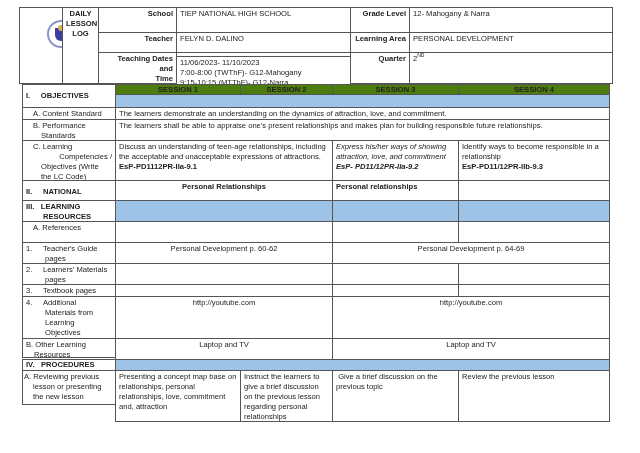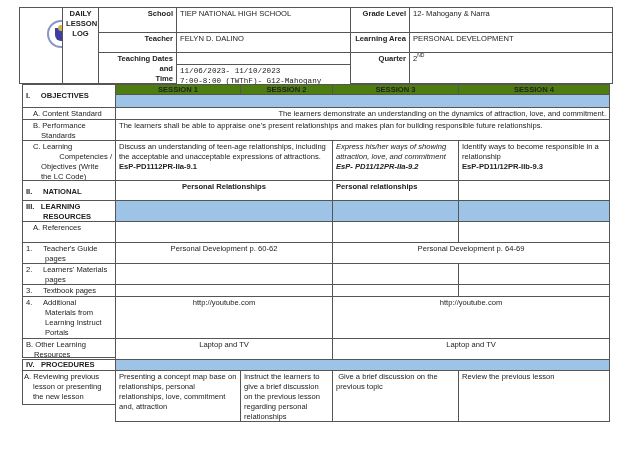--- a/index.html
+++ b/index.html
@@ -34,21 +34,21 @@
   </div>
 
   <div class="cell b r" style="left:98px;top:7px;width:79px;height:26px;">School</div>
   <div class="cell" style="left:176px;top:7px;width:175px;height:26px;">TIEP NATIONAL HIGH SCHOOL</div>
   <div class="cell b r" style="left:98px;top:32px;width:79px;height:21px;padding-top:1px;">Teacher</div>
   <div class="cell" style="left:176px;top:32px;width:175px;height:21px;">FELYN D. DALINO</div>
   <div class="cell b r" style="left:98px;top:52px;width:79px;height:32px;">
     <div>Teaching Dates and</div>
     <div>Time</div>
   </div>
-  <div class="cell" style="left:176px;top:64px;width:204px;height:32px;font-family:Liberation Mono, monospace;">
+  <div class="cell" style="left:176px;top:56px;width:204px;height:32px;">
     <div>11/06/2023- 11/10/2023</div>
     <div>7:00-8:00 (TWThF)- G12-Mahogany</div>
     <div>9:15-10:15 (MTThF)- G12-Narra</div>
   </div>
 
   <div class="cell b r" style="left:350px;top:7px;width:60px;height:26px;">Grade Level</div>
   <div class="cell" style="left:409px;top:7px;width:204px;height:26px;">12- Mahogany &amp; Narra</div>
   <div class="cell b r" style="left:350px;top:32px;width:60px;height:21px;">Learning Area</div>
   <div class="cell" style="left:409px;top:32px;width:204px;height:21px;">PERSONAL DEVELOPMENT</div>
   <div class="cell b r" style="left:350px;top:52px;width:60px;height:32px;">Quarter</div>
@@ -60,21 +60,21 @@
   <div class="cell b" style="left:22px;top:84px;width:94px;height:24px;padding-top:6px;">
     <span>I.</span>&nbsp;&nbsp;&nbsp;&nbsp;&nbsp;<span>OBJECTIVES</span>
   </div>
   <div class="cell pink hdr" style="left:115px;top:84px;width:126px;height:11px;padding:0;">SESSION 1</div>
   <div class="cell pink hdr" style="left:240px;top:84px;width:93px;height:11px;padding:0;">SESSION 2</div>
   <div class="cell pink hdr" style="left:332px;top:84px;width:127px;height:21px;padding:0;">SESSION 3</div>
   <div class="cell pink hdr" style="left:458px;top:84px;width:152px;height:11px;padding:0;">SESSION 4</div>
   <div class="cell blue" style="left:115px;top:94px;width:495px;height:14px;"></div>
 
   <div class="cell" style="left:22px;top:107px;width:94px;height:13px;padding-left:10px;">A. Content Standard</div>
-  <div class="cell" style="left:115px;top:107px;width:495px;height:13px;text-align:right;">The learners demonstrate an understanding on the dynamics of attraction, love, and commitment.</div>
+  <div class="cell" style="left:115px;top:107px;width:495px;height:13px;">The learners demonstrate an understanding on the dynamics of attraction, love, and commitment.</div>
 
   <div class="cell" style="left:22px;top:119px;width:94px;height:22px;padding-left:10px;">
     <div>B. Performance</div>
     <div style="padding-left:8px;">Standards</div>
   </div>
   <div class="cell" style="left:115px;top:119px;width:495px;height:22px;">The learners shall be able to appraise one's present relationships and makes plan for building responsible future relationships.</div>
 
   <div class="cell" style="left:22px;top:140px;width:94px;height:41px;padding-left:10px;">
     <div>C. Learning</div>
     <div style="padding-left:8px;text-align:right;">Competencies /</div>
@@ -132,21 +132,21 @@
   <div class="cell" style="left:22px;top:284px;width:94px;height:13px;">
     <span>3.</span>&nbsp;&nbsp;&nbsp;&nbsp;&nbsp;<span>Textbook pages</span>
   </div>
   <div class="cell" style="left:115px;top:284px;width:218px;height:13px;"></div>
   <div class="cell" style="left:332px;top:284px;width:127px;height:13px;"></div>
   <div class="cell" style="left:458px;top:284px;width:152px;height:13px;"></div>
 
   <div class="cell" style="left:22px;top:296px;width:94px;height:43px;">
     <div><span>4.</span>&nbsp;&nbsp;&nbsp;&nbsp;&nbsp;<span>Additional</span></div>
     <div style="padding-left:19px;">Materials from</div>
-    <div style="padding-left:19px;">Learning Instruct</div>
+    <div style="padding-left:19px;">Learning Objectives</div>
     <div style="padding-left:19px;">Portals</div>
   </div>
   <div class="cell c" style="left:115px;top:296px;width:218px;height:43px;">http://youtube.com</div>
   <div class="cell c" style="left:332px;top:296px;width:278px;height:43px;">http://youtube.com</div>
 
   <div class="cell" style="left:22px;top:338px;width:94px;height:20px;">
     <div>B. Other Learning</div>
     <div style="padding-left:8px;">Resources</div>
   </div>
   <div class="cell c" style="left:115px;top:338px;width:218px;height:22px;">Laptop and TV</div>

